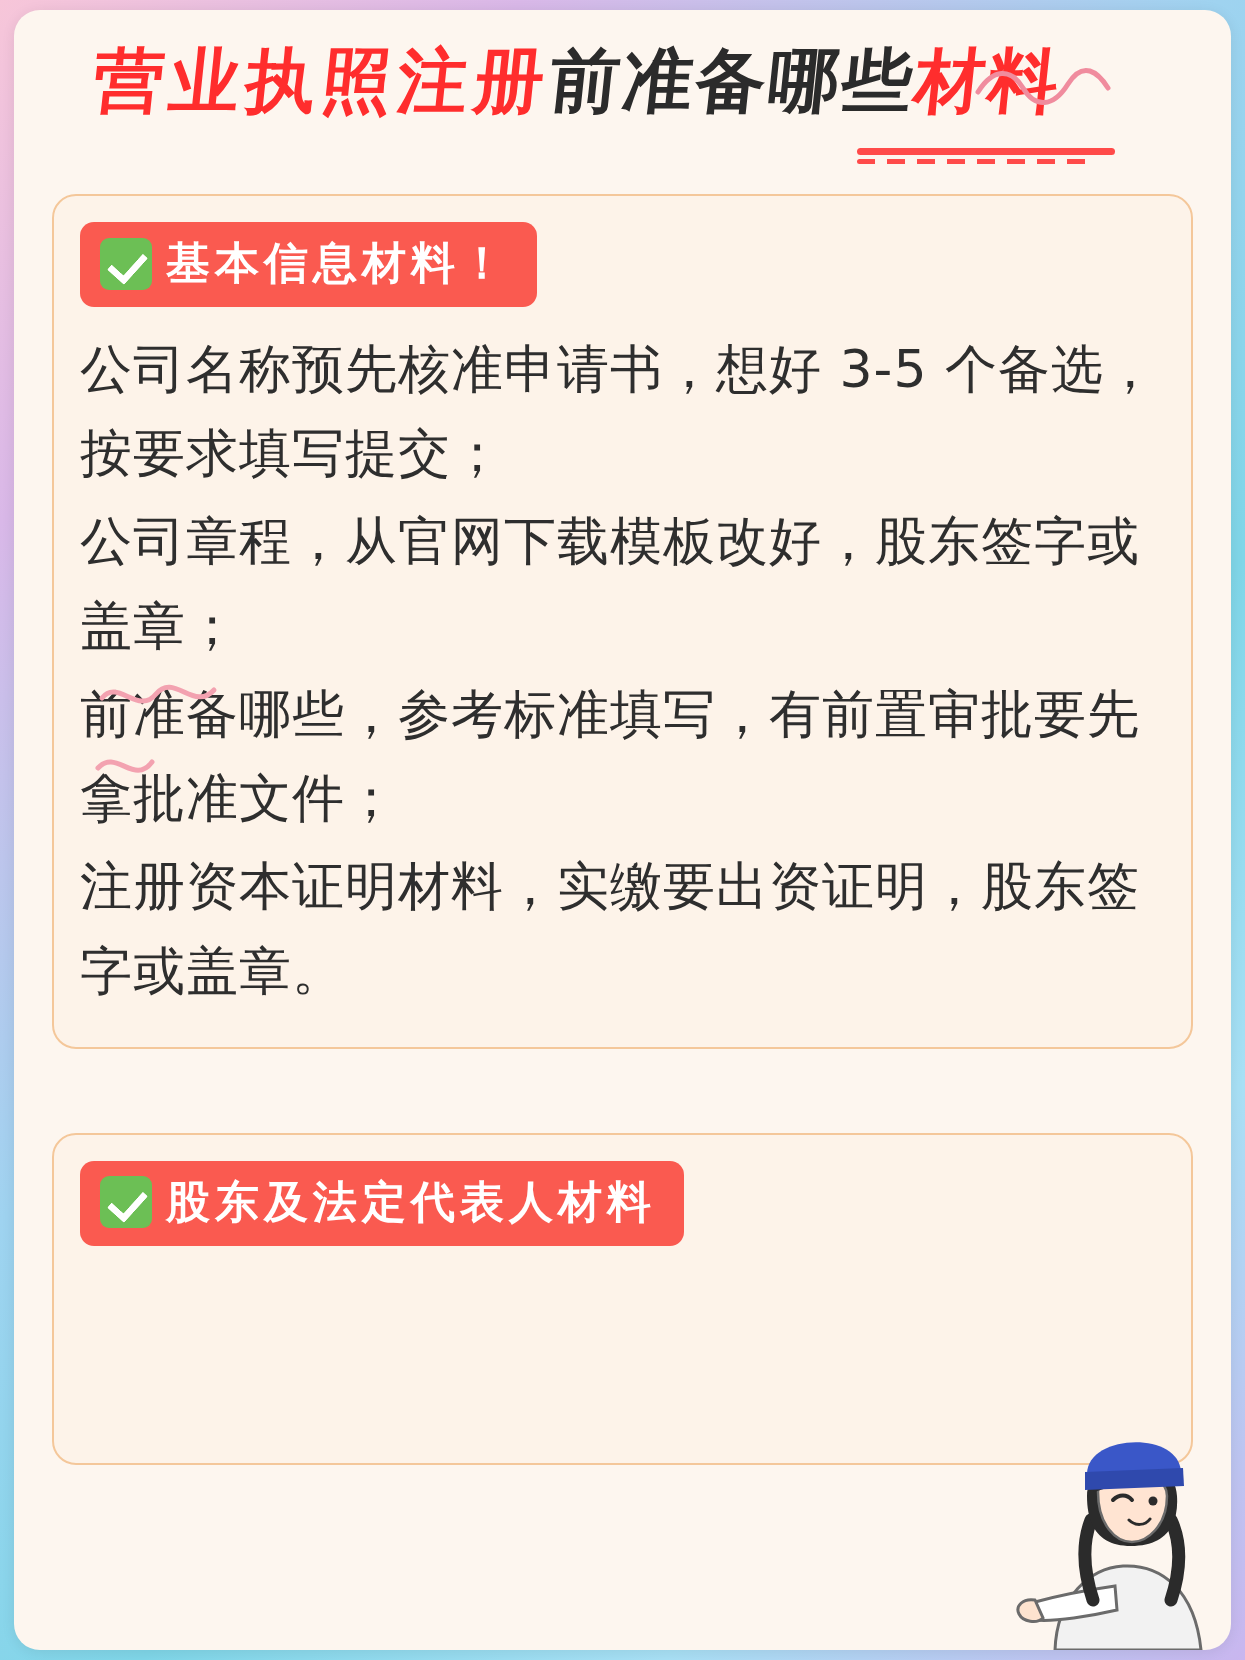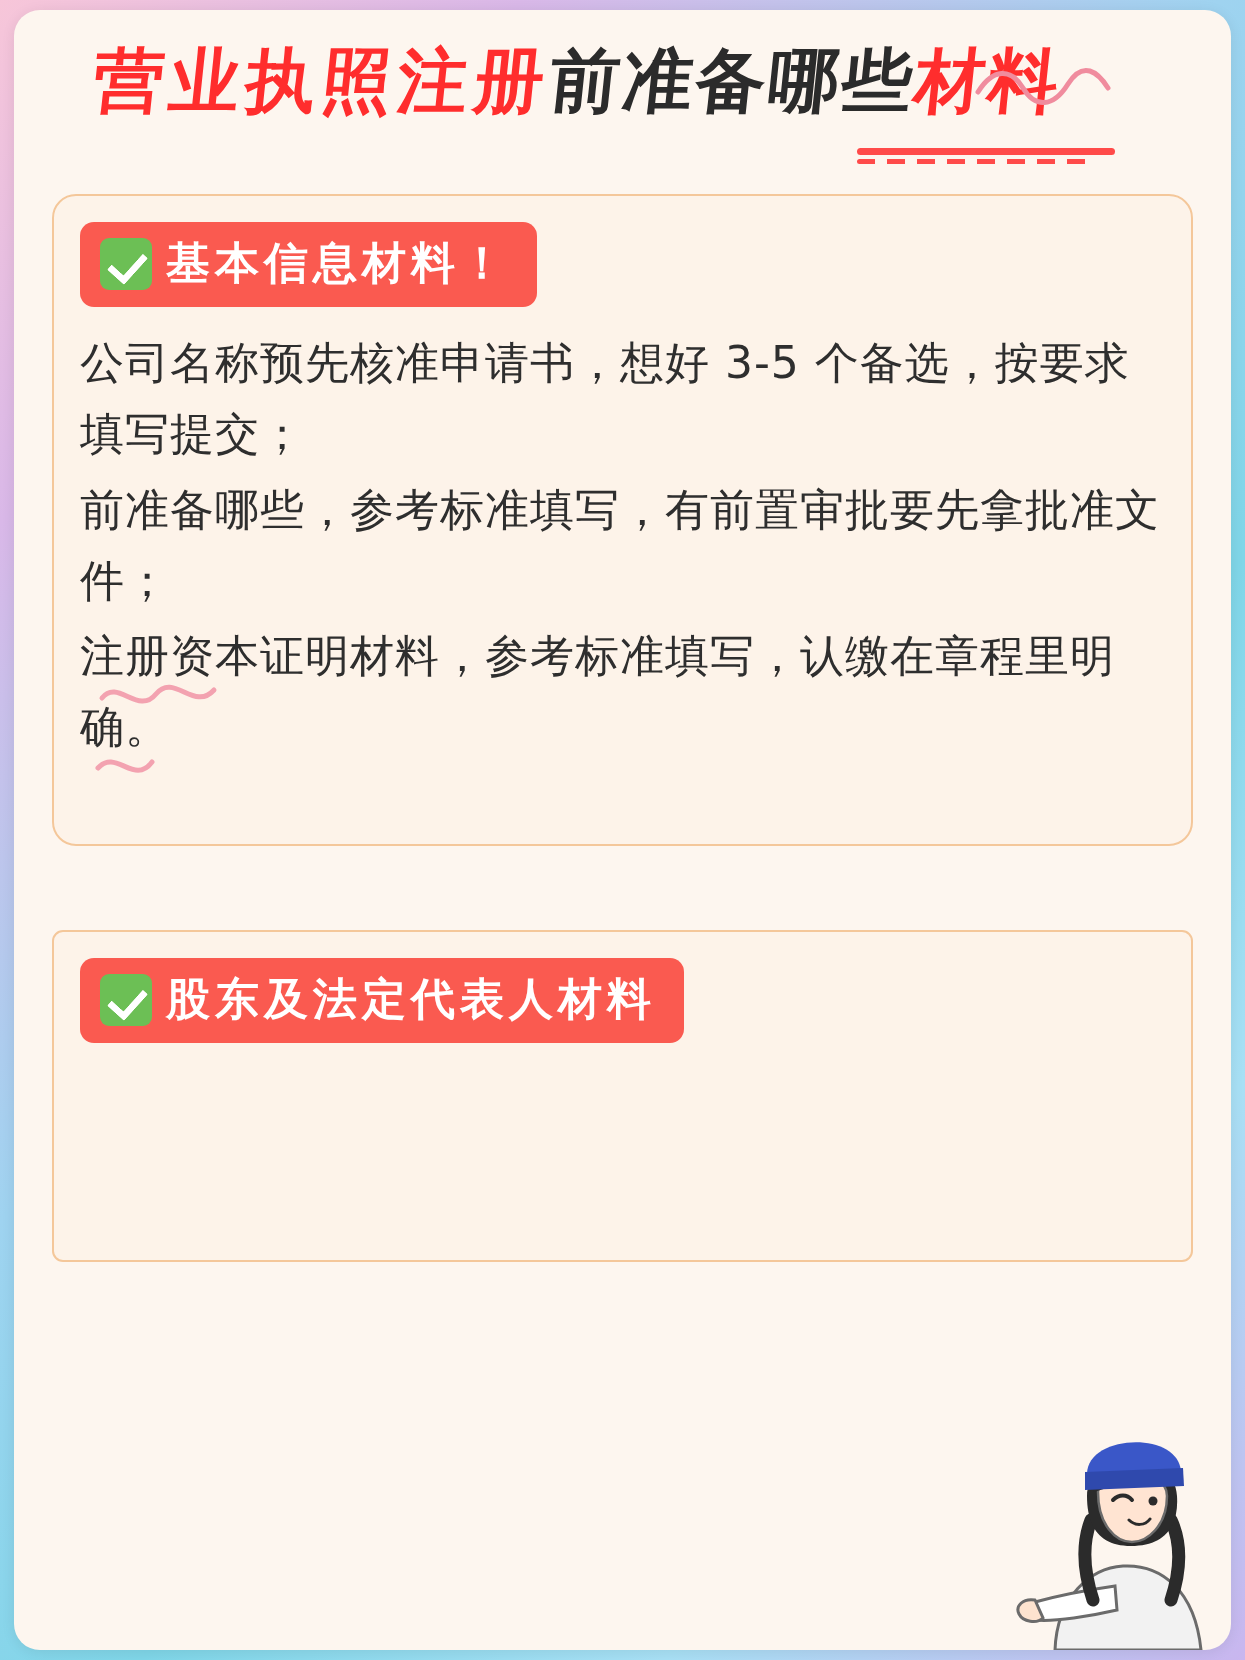--- a/index.html
+++ b/index.html
@@ -73,21 +73,21 @@
   
   .card {
     position: relative;
     margin: 0 38px 0 38px;
     background: #fdf3e9;
     border: 2px solid #f4c79a;
     border-radius: 24px;
     box-sizing: border-box;
   }
   #card-1 { margin-top: 38px; padding: 26px 26px 30px 26px; min-height: 652px; }
-  #card-2 { margin-top: 84px; padding: 26px 26px 30px 26px; min-height: 332px; border-radius: 11px; }
+  #card-2 { margin-top: 84px; padding: 26px 26px 30px 26px; min-height: 332px; }
 
   .banner {
     display: inline-flex;
     align-items: center;
     gap: 14px;
     background: #fa5a50;
     border-radius: 14px;
     padding: 12px 28px 14px 20px;
     box-sizing: border-box;
   }
@@ -113,21 +113,21 @@
     font-size: 44px;
     font-weight: 700;
     letter-spacing: 5px;
     font-family: "DejaVu Sans", sans-serif;
     white-space: nowrap;
   }
 
   .body-text {
     margin-top: 20px;
     color: #2e2e2e;
-    font-size: 44px;
+    font-size: 52px;
     line-height: 1.62;
     letter-spacing: 1px;
     font-family: "DejaVu Sans", sans-serif;
   }
   .body-text p { margin: 0 0 4px 0; }
 
   
   .squiggle {
     position: absolute;
     pointer-events: none;
@@ -169,22 +169,23 @@
       <div class="banner-text">基本信息材料！</div>
     </div>
 
     <svg class="squiggle" id="squiggle-mid" width="170" height="120" viewBox="0 0 170 120">
       <path d="M8 22 C24 2, 44 40, 62 18 S100 36, 120 14" fill="none" stroke="#f3a2b0" stroke-width="5" stroke-linecap="round"></path>
       <path d="M4 92 C22 72, 40 110, 58 86" fill="none" stroke="#f3a2b0" stroke-width="5" stroke-linecap="round"></path>
     </svg>
 
     <div class="body-text">
       <p>公司名称预先核准申请书，想好 3-5 个备选，按要求填写提交；</p>
+      <p>公司章程，从官网下载模板改好，股东签字或盖章；</p>
       <p>前准备哪些，参考标准填写，有前置审批要先拿批准文件；</p>
-      <p>注册资本证明材料，参考标准填写，认缴在章程里明确。</p>
+      <p>注册资本证明材料，实缴要出资证明，股东签字或盖章。</p>
     </div>
   </div>
 
   <div class="card" id="card-2">
     <div class="banner">
       <div class="check"></div>
       <div class="banner-text">股东及法定代表人材料</div>
     </div>
   </div>
 

